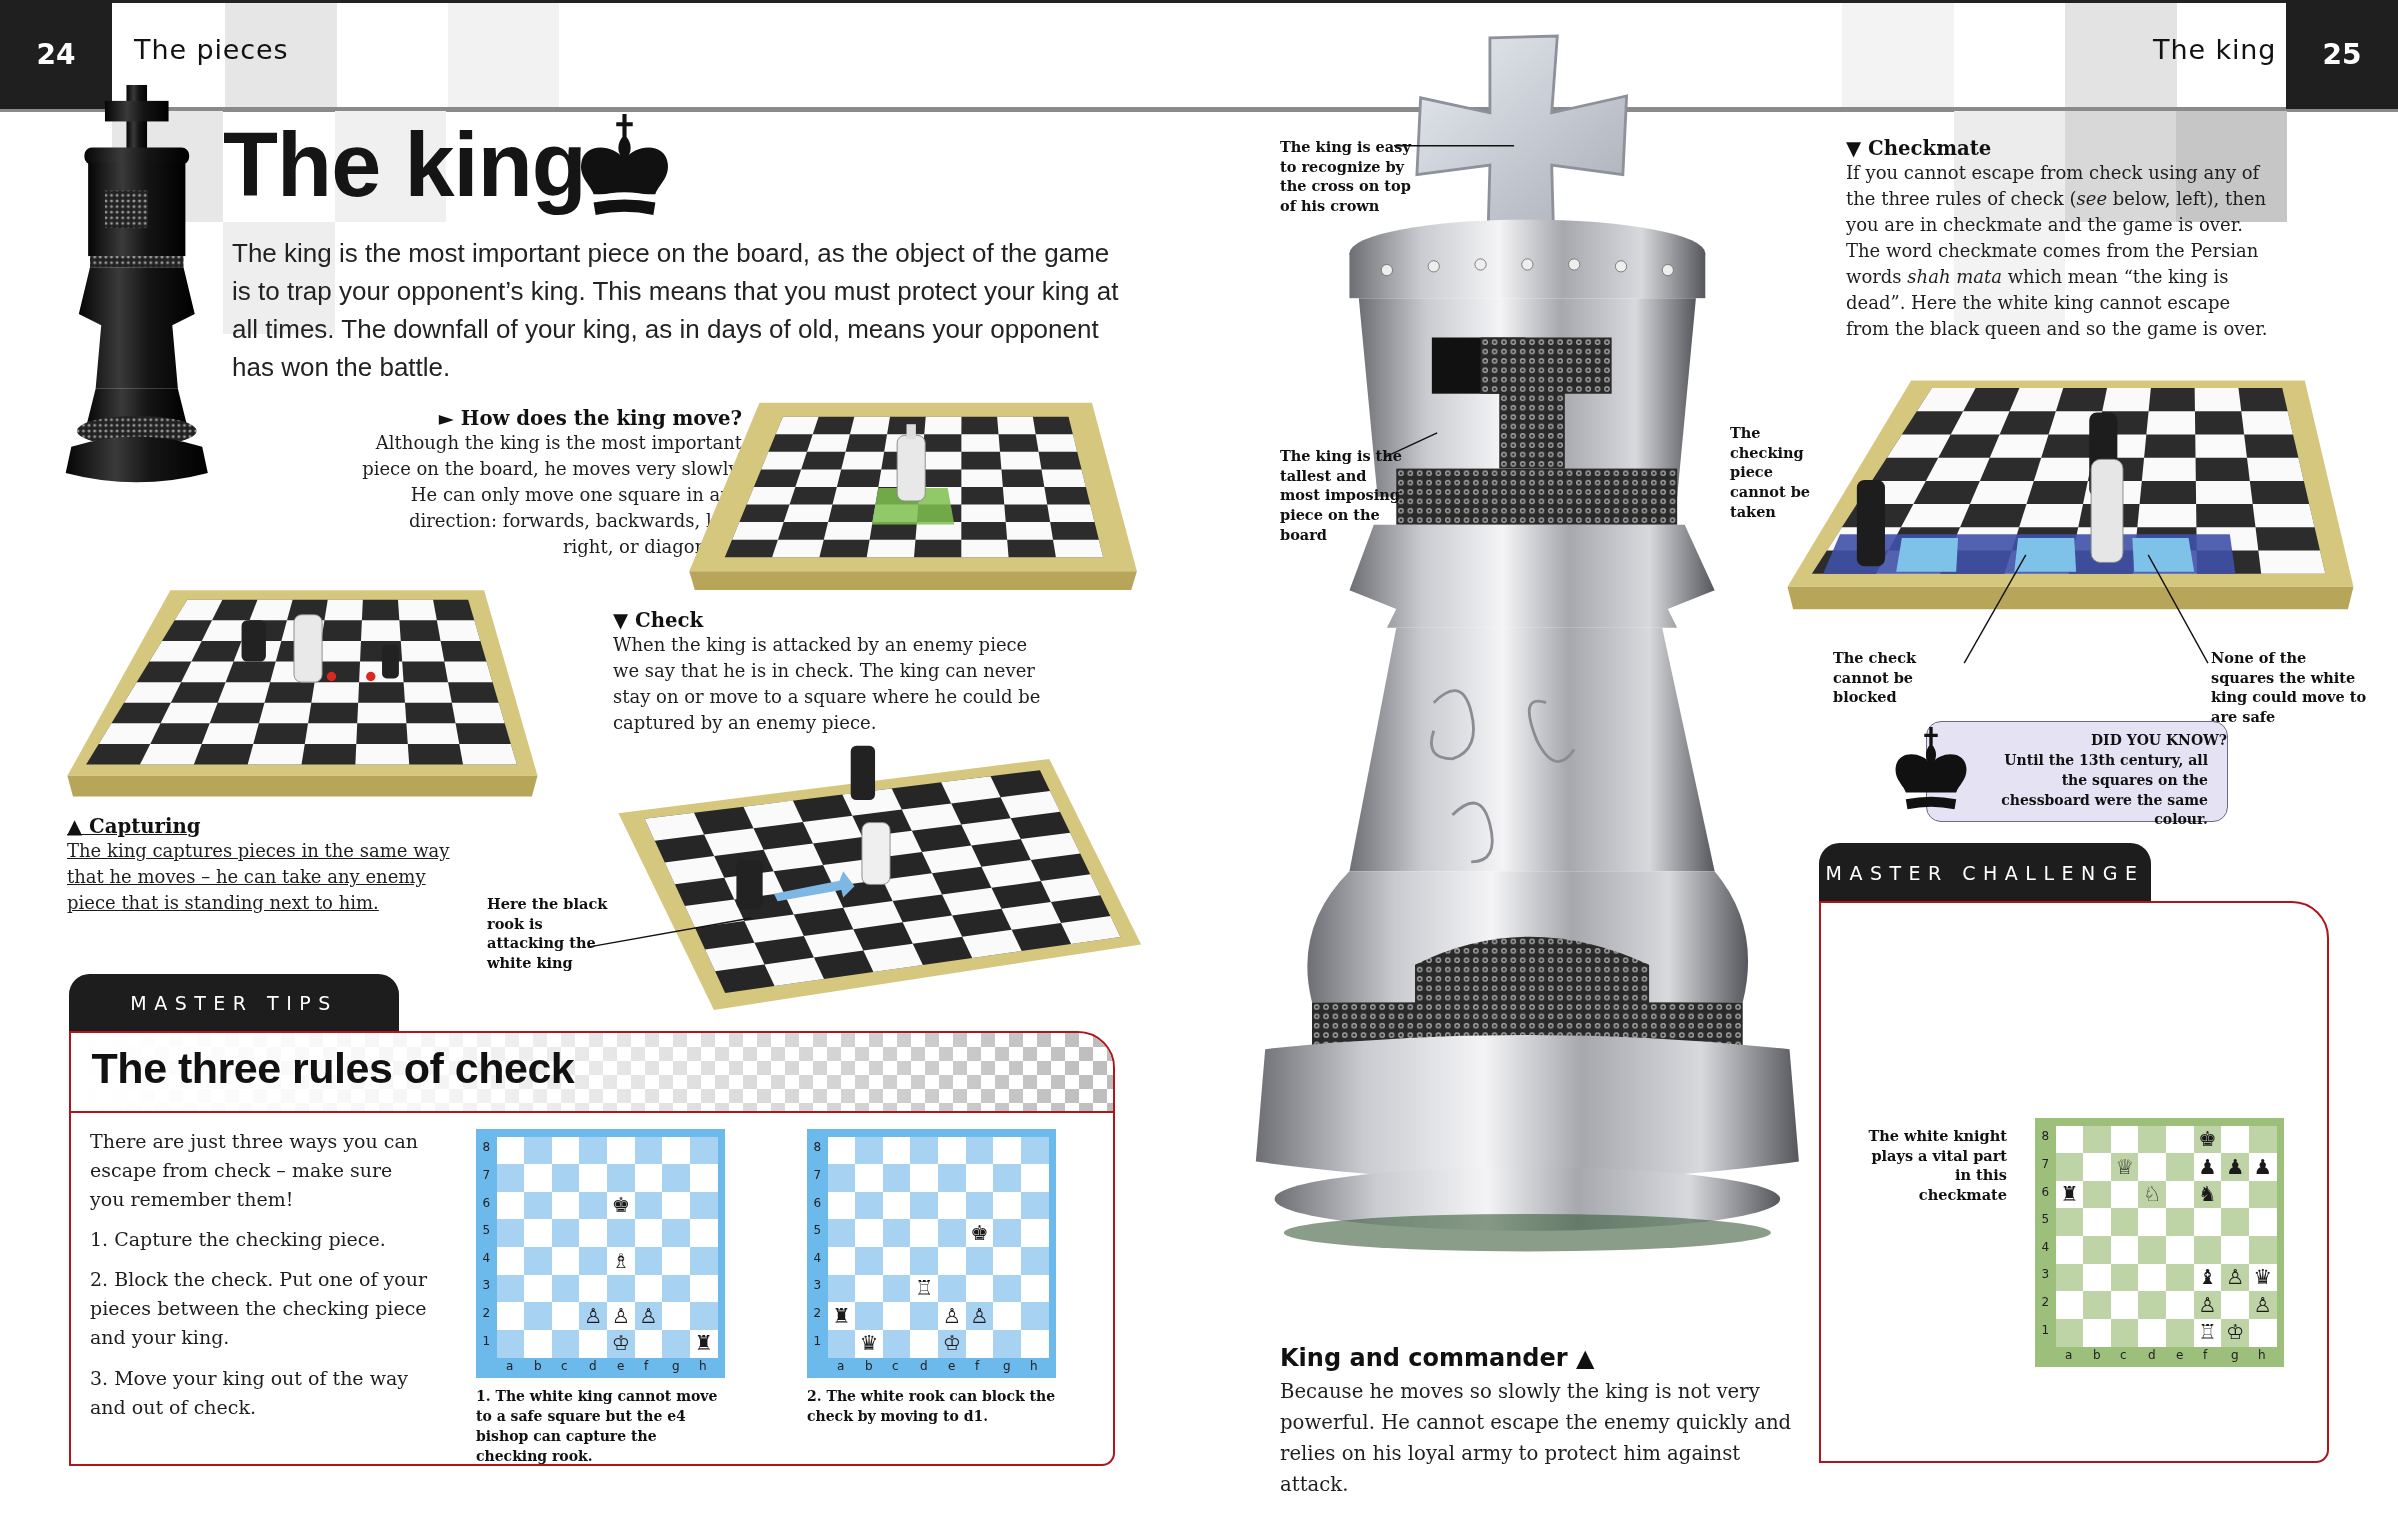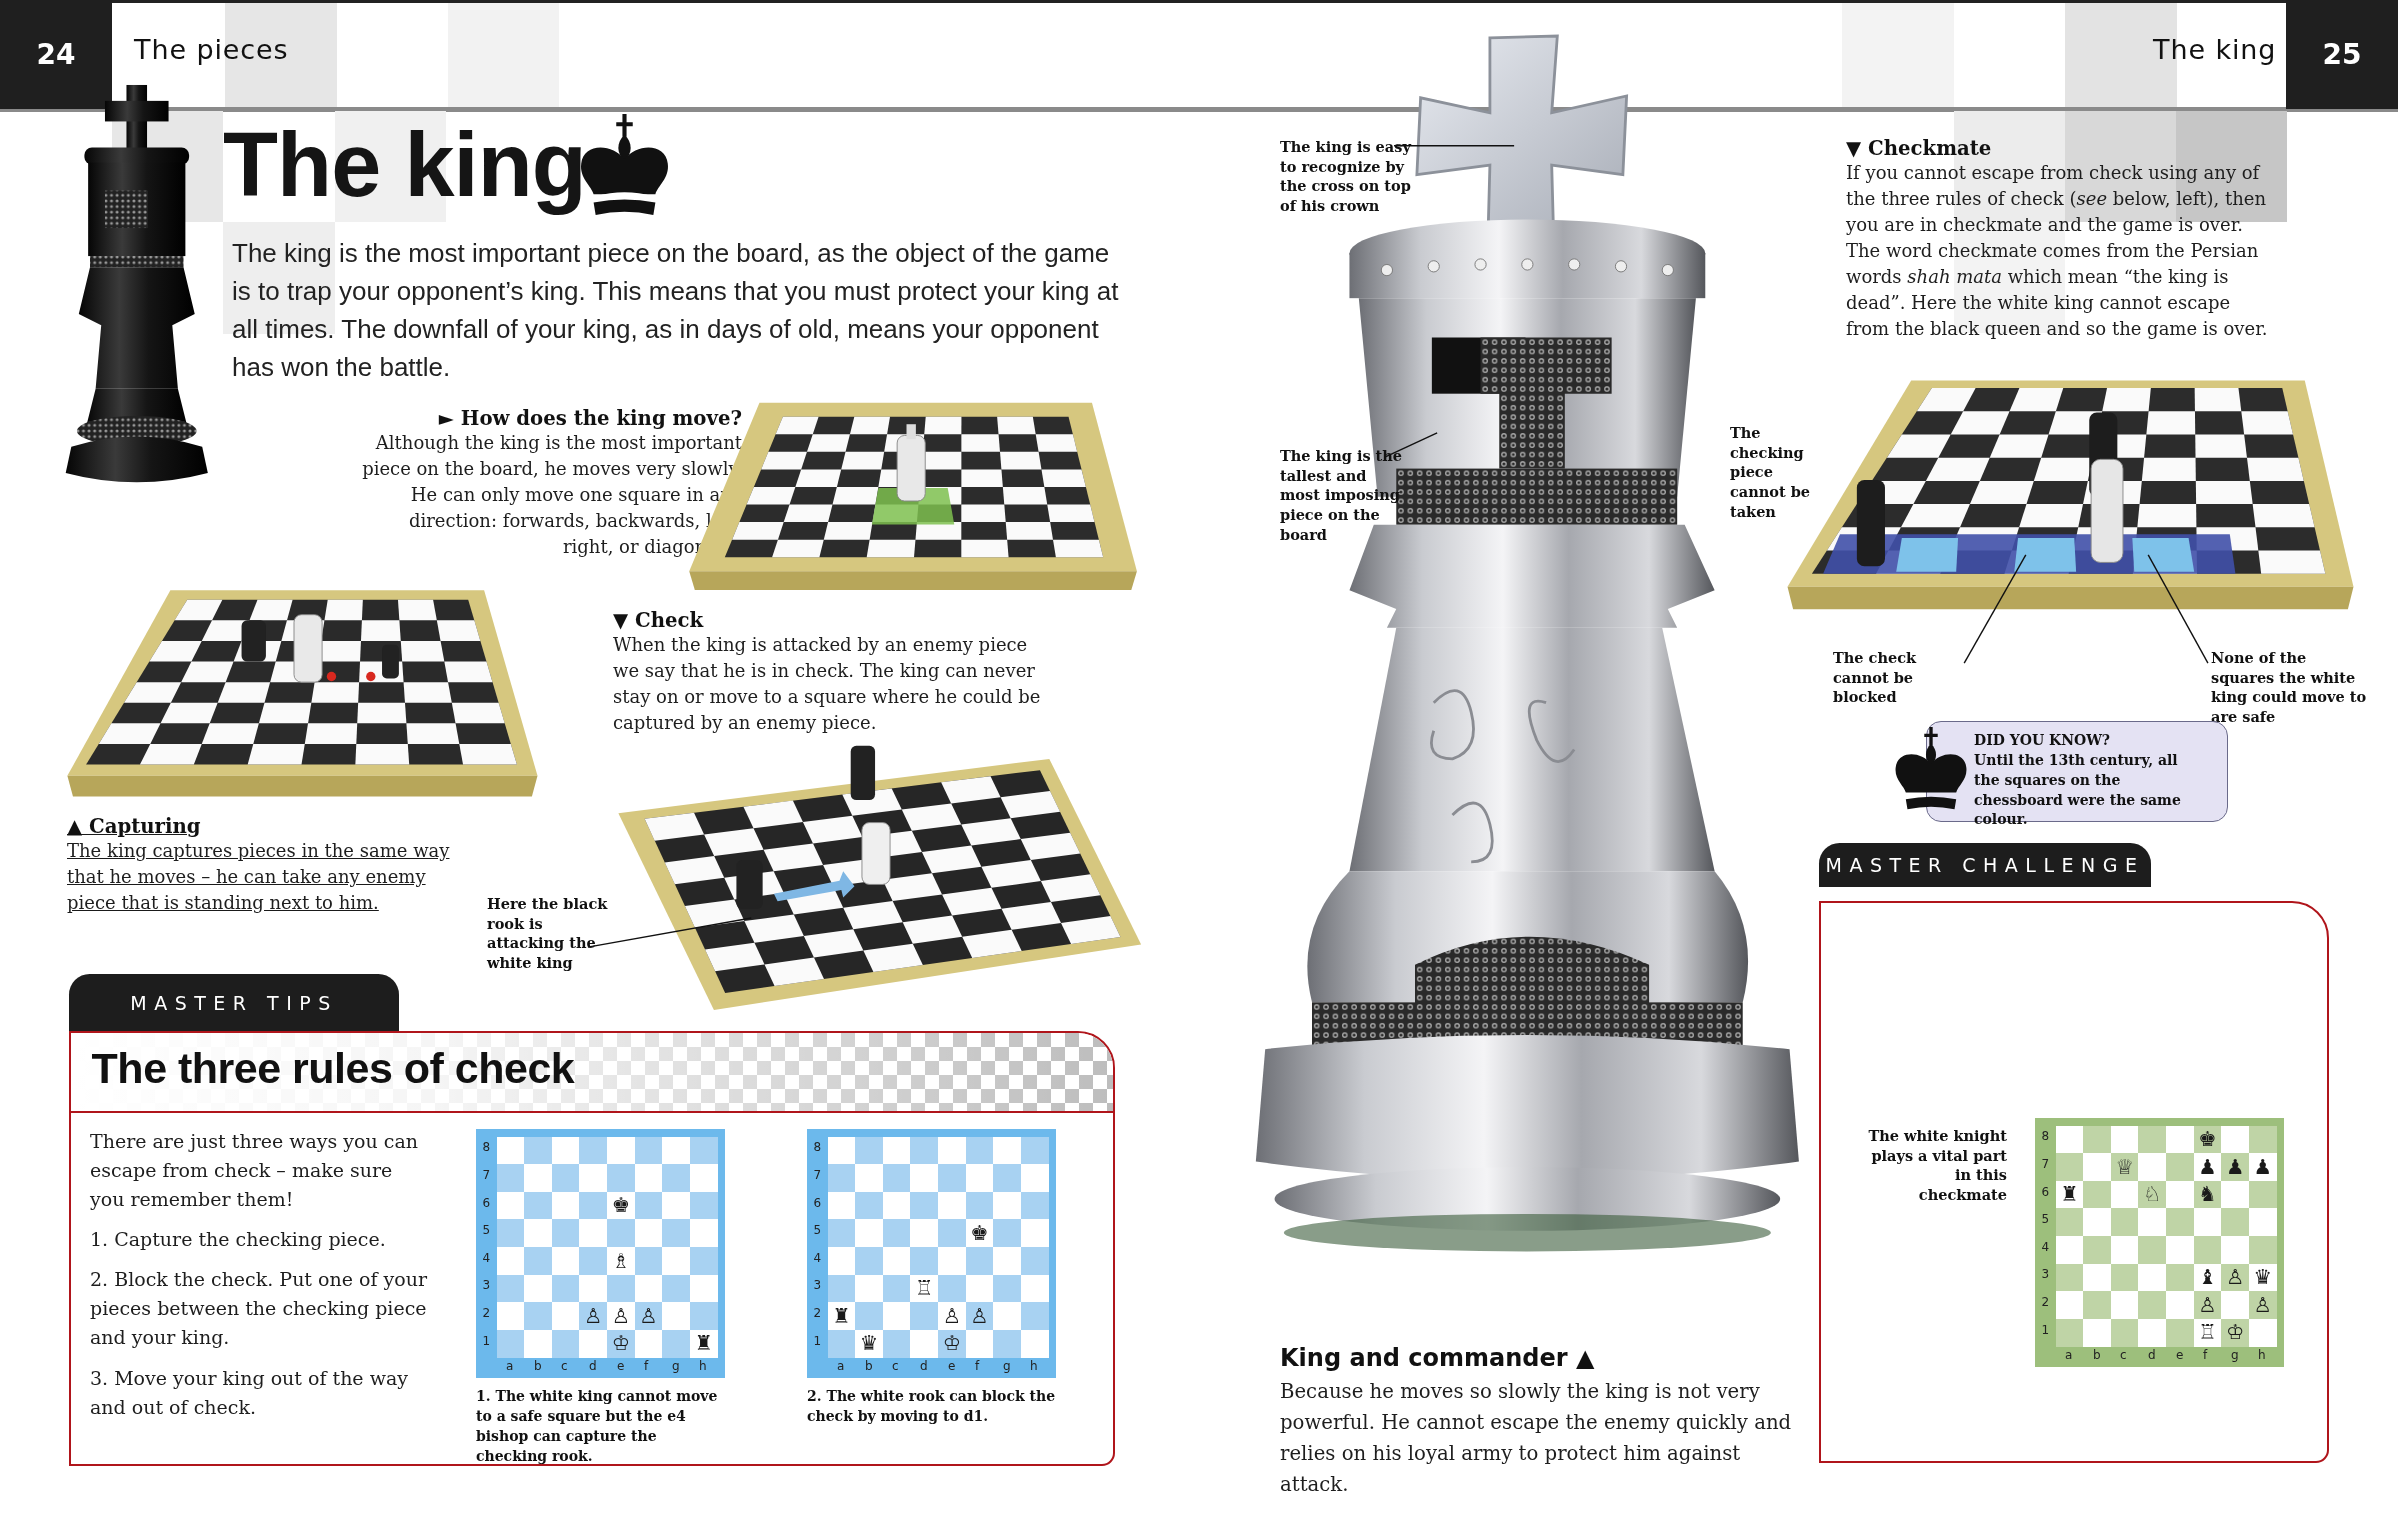--- a/index.html
+++ b/index.html
@@ -55,25 +55,25 @@
   .tips-text p { margin-bottom: 11.2px; }
 
   .diag { position: absolute; }
   .diag-caption { font-family: "DejaVu Serif", serif; font-weight: bold; font-size: 14px; line-height: 19.7px; color: #111; margin-top: 9.4px; }
 
   
   .silver-king { left: 1209px; top: 28px; width: 618px; height: 1237px; }
   .checkmate-block { left: 1846px; top: 137px; width: 431px; }
   .checkmate-block .sub-body { font-size: 18px; line-height: 26px; }
 
-  .dyk { left: 1926px; top: 721px; width: 302px; height: 101px; background: #e4e2f3; border: 1.9px solid #6a6a8a; border-radius: 15px; padding: 9.4px 0 0 47px; }
+  .dyk { left: 1926px; top: 721px; width: 302px; height: 101px; background: #e4e2f3; border: 1.9px solid #6a6a8a; border-radius: 15px; padding: 9.4px 0 0 47px; text-align: right; }
   .dyk-crown { left: 1889px; top: 727px; width: 84px; height: 84px; }
   .dyk-text { font-family: "DejaVu Serif", serif; font-weight: bold; font-size: 14px; line-height: 19.7px; color: #111; }
 
-  .challenge-tab { left: 1819px; top: 843px; width: 332px; height: 44px; font-size: 19px; letter-spacing: 7.5px; }
+  .challenge-tab { left: 1819px; top: 843px; width: 332px; height: 60px; font-size: 19px; letter-spacing: 7.5px; }
   .challenge-box { left: 1819px; top: 901px; width: 510px; height: 562px; border: 2.8px solid #b0151b; border-top-right-radius: 37px; border-bottom-right-radius: 13px; background: #fff; overflow: hidden; }
   .challenge-head { position: absolute; left: 0; top: 0; width: 100%; height: 77px; border-bottom: 2.8px solid #b0151b;
     background-image:
       linear-gradient(to right, rgba(255,255,255,1) 0%, rgba(255,255,255,0.6) 50%, rgba(255,255,255,0.2) 100%),
       repeating-conic-gradient(#cfcfcf 0% 25%, #ffffff 0% 50%);
     background-size: 100% 100%, 28px 28px; }
   .challenge-title { position: absolute; left: 19px; top: 13px; font-family: "Liberation Sans", sans-serif; font-size: 39px; font-weight: bold; color: #111; }
   .challenge-text { position: absolute; left: 19px; top: 86px; width: 478px; font-family: "DejaVu Serif", serif; font-size: 19px; line-height: 29px; color: #1e1e1e; }
 
   .commander { left: 1280px; top: 1344px; width: 525px; }

